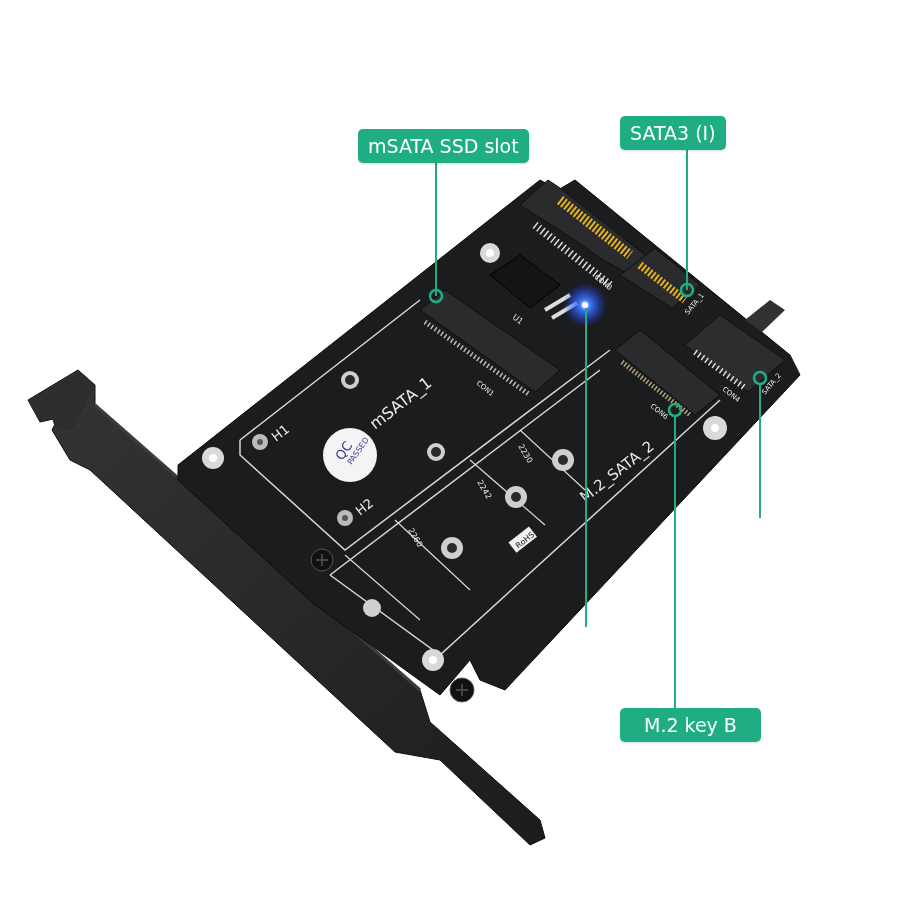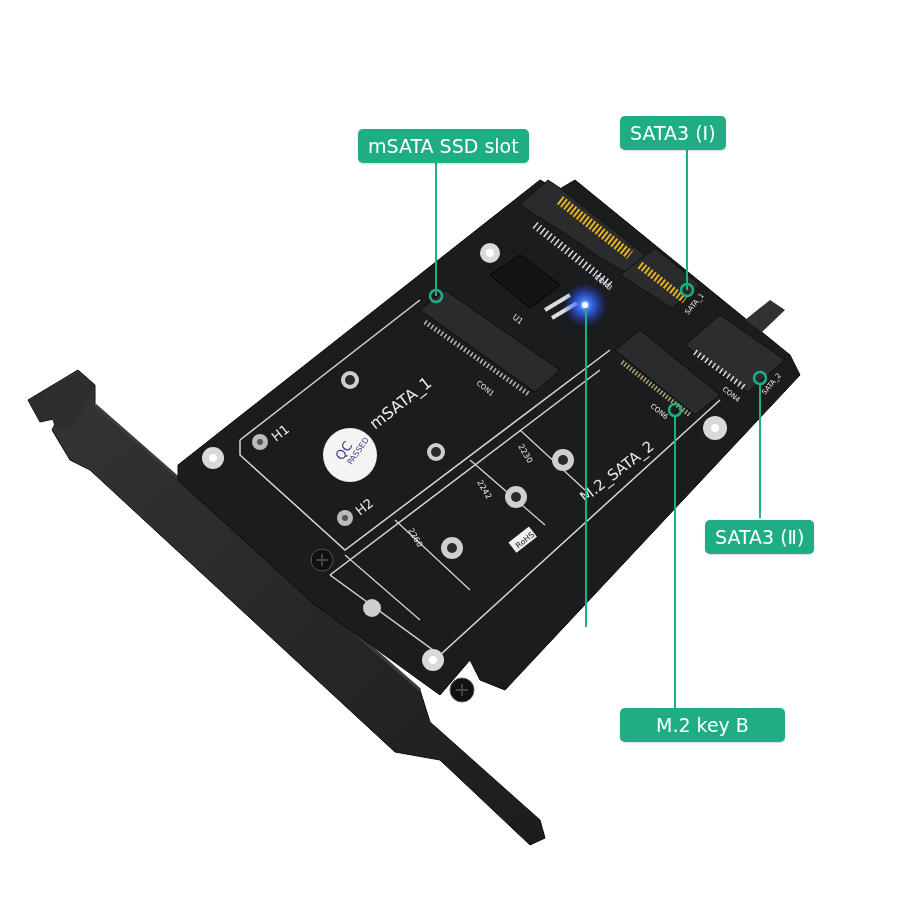--- a/index.html
+++ b/index.html
@@ -149,15 +149,14 @@
     <path d="M760,385 L760,518"></path>
         <circle cx="760" cy="378" r="6" stroke-width="2.5"></circle>
     <path d="M586,308 L586,627"></path>
     <path d="M675,415 L675,708"></path>
         <circle cx="675" cy="410" r="6" stroke-width="2.5"></circle>
   </g>
 </svg>
 
 <div class="callout" style="left:358px;top:129px;">mSATA SSD slot</div>
 <div class="callout" style="left:620px;top:116px;">SATA3 (Ⅰ)</div>
-<div class="callout" style="left:705px;top:520px;">SATA3 (Ⅱ)</div>
-<div class="callout" style="left:620px;top:708px;padding:0 36px;">M.2 key B</div>
+<div class="callout" style="left:620px;top:708px;padding:0 24px;">M.2 key B</div>
 </div>
 
 </body></html>

